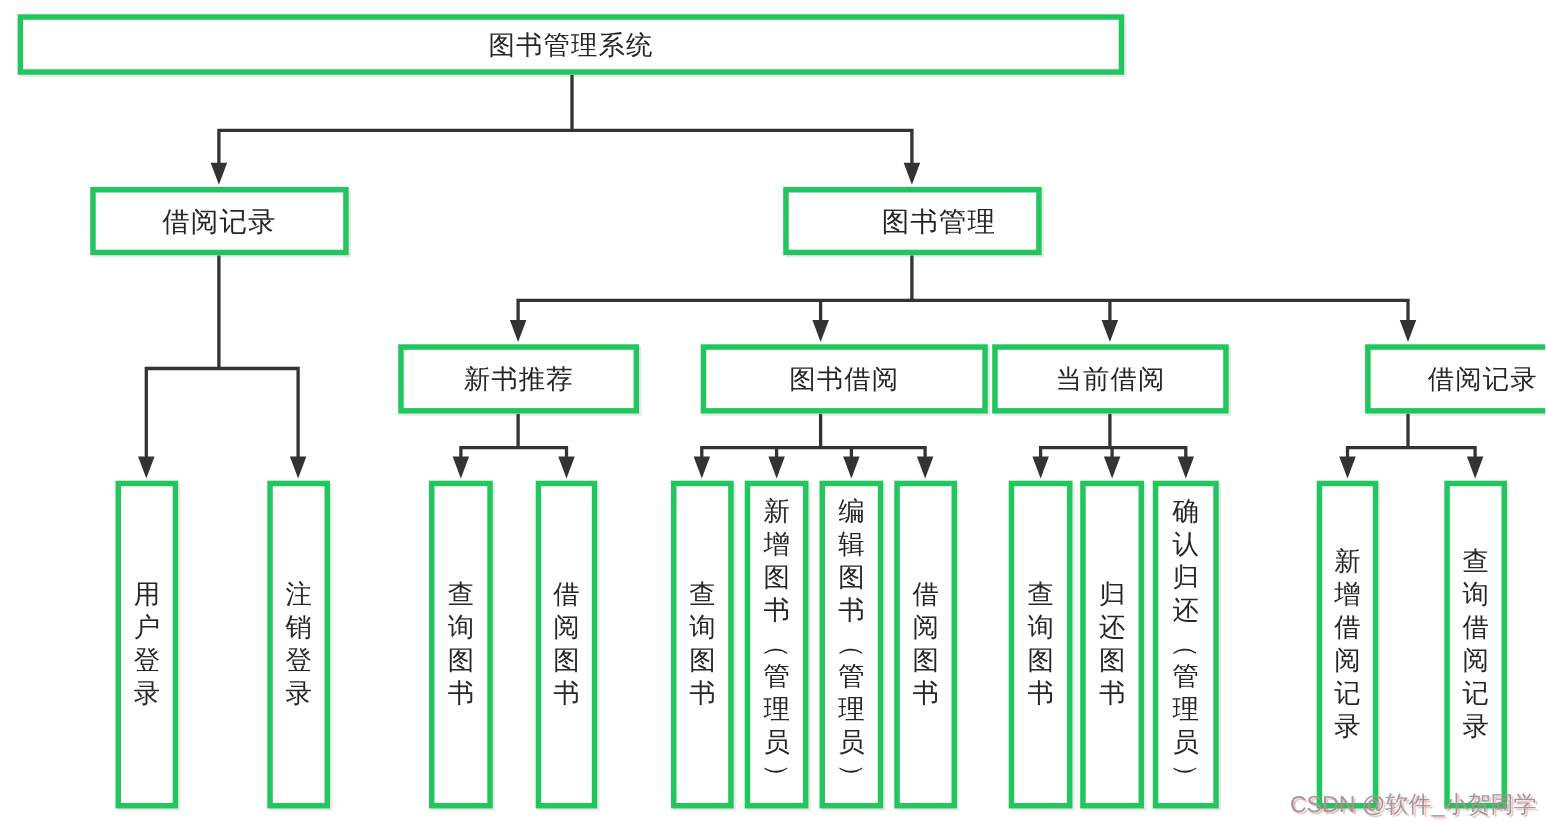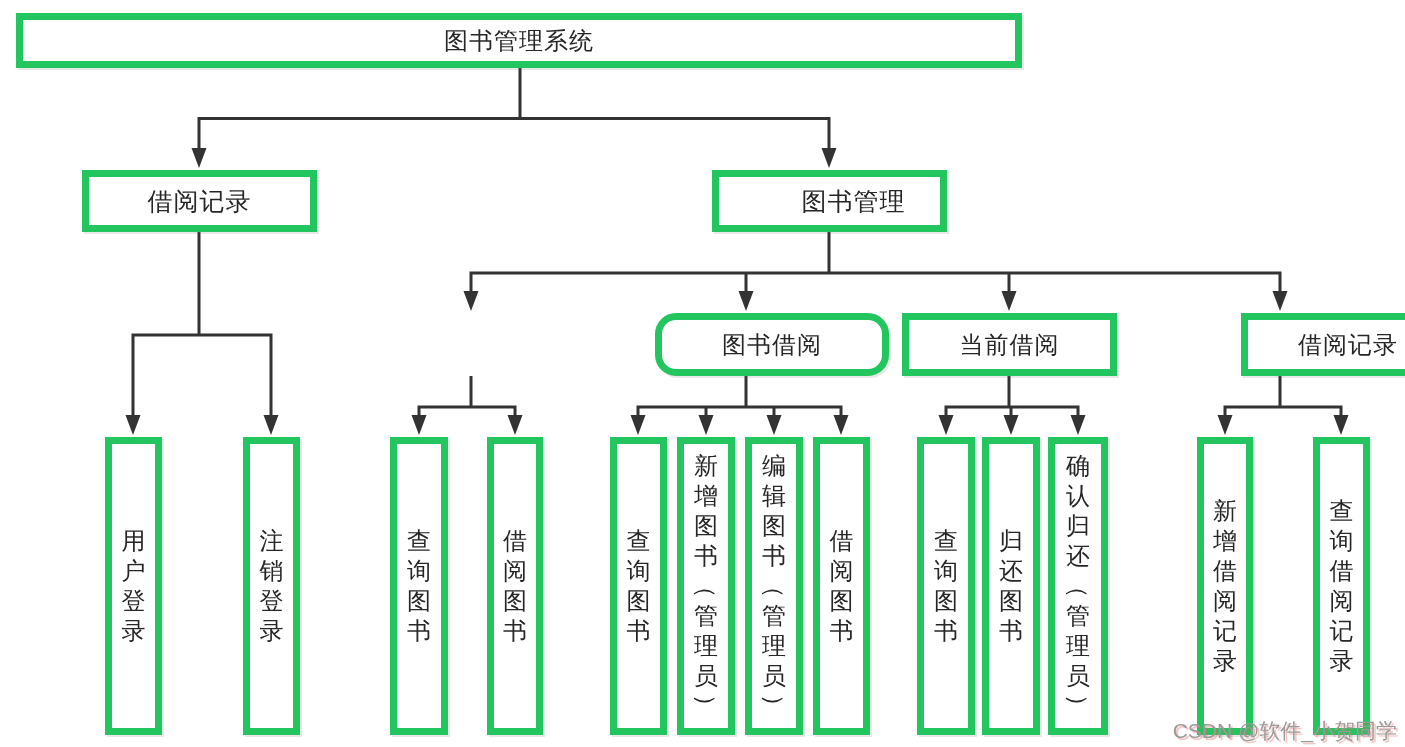--- a/index.html
+++ b/index.html
@@ -7,21 +7,21 @@
     position:relative;
     width:1405px;height:747px;
     background:#ffffff;
     font-family:"Liberation Sans", sans-serif;
     overflow:hidden;
   }
   .stage svg{position:absolute;left:0;top:0;}
   .node{
     position:absolute;
     box-sizing:border-box;
-    border:7px solid #22c55e;
+    border:5px solid #22c55e;
     background:#ffffff;
     display:flex;
     align-items:center;
     justify-content:center;
     color:#262626;
     box-shadow:2px 2px 0 rgba(110,110,110,0.16);
     z-index:2;
   }
   .root-node{font-size:24px;letter-spacing:1px;}
   .l2-node{font-size:25px;letter-spacing:1px;}
@@ -82,21 +82,22 @@
       <polygon points="1217.5,415 1232.5,415 1225,435"></polygon>
       <polygon points="1333.5,415 1348.5,415 1341,435"></polygon>
     </g>
   </svg>
 
   <div class="node root-node" style="left:16px;top:13px;width:1006px;height:55px;">图书管理系统</div>
 
   <div class="node l2-node" style="left:82px;top:170px;width:235px;height:62px;">借阅记录</div>
   <div class="node l2-node" style="left:712px;top:170px;width:235px;height:62px;padding-left:48px;">图书管理</div>
 
-  <div class="node l3-node" style="left:655px;top:313px;width:234px;height:63px;border-radius:21px;">图书借阅</div>
+  <div class="node l3-node" style="left:362px;top:313px;width:219px;height:63px;">新书推荐</div>
+  <div class="node l3-node" style="left:637px;top:313px;width:261px;height:63px;">图书借阅</div>
   <div class="node l3-node" style="left:902px;top:313px;width:215px;height:63px;">当前借阅</div>
   <div class="node l3-node" style="left:1241px;top:313px;width:214px;height:63px;">借阅记录</div>
 
   <div class="node leaf" style="left:105px;top:437px;width:57px;height:298px;">
       <span class="vch">用</span>
       <span class="vch">户</span>
       <span class="vch">登</span>
       <span class="vch">录</span>
     </div>
   <div class="node leaf" style="left:243px;top:437px;width:57px;height:298px;">

